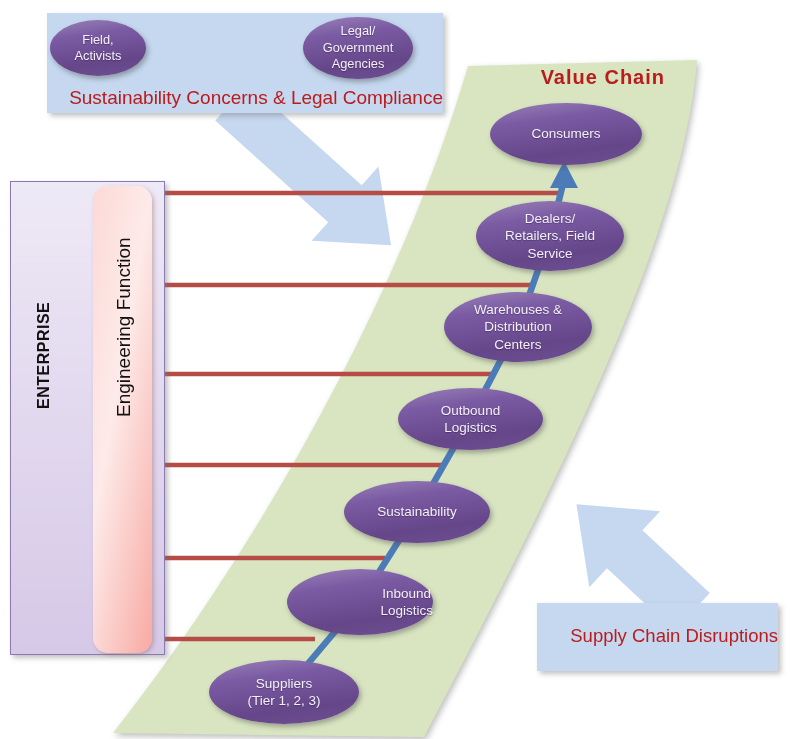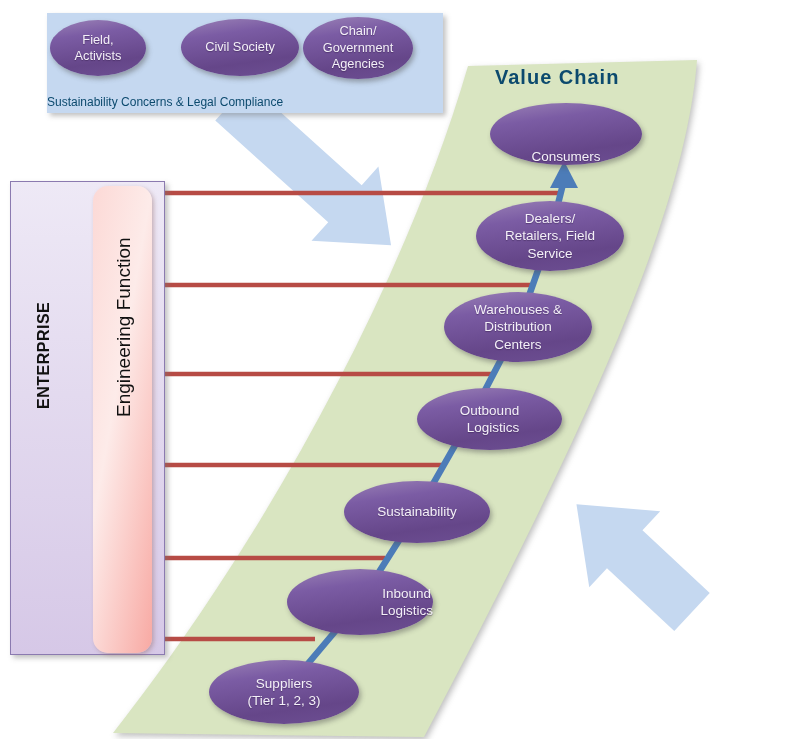--- a/index.html
+++ b/index.html
@@ -17,23 +17,23 @@
     color:#f4f0f8;
   }
   .ellipse .lbl{white-space:pre-line;line-height:1.28;text-shadow:0 1px 1px rgba(40,20,60,0.4);}
   .stage .lbl{font-size:13.5px;}
   .stakeholder .lbl{font-size:12.8px;}
   .panel{
     position:absolute;z-index:2;background:#c5d8f0;
     box-shadow:3px 3px 5px rgba(120,120,120,0.45);
   }
   .caption{
-    position:absolute;color:#0c4a6e;text-align:left;z-index:4;
+    position:absolute;color:#b91c1c;text-align:right;z-index:4;
   }
-  #sustain-caption{left:0;right:0;bottom:4px;font-size:12px;}
+  #sustain-caption{left:0;right:0;bottom:4px;font-size:19px;}
   #vc-title{left:495px;top:66px;width:170px;font-size:20px;font-weight:600;letter-spacing:1px;}
   #disrupt-caption{left:0;right:0;top:22px;font-size:18.5px;}
   #enterprise-box{
     position:absolute;z-index:2;left:10px;top:181px;width:155px;height:474px;
     background:linear-gradient(180deg,#eee9f6 0%,#e3daef 45%,#d6c8e7 100%);
     border:1.5px solid #8b7ab0;
     box-shadow:3px 3px 5px rgba(120,120,120,0.45);
     box-sizing:border-box;
   }
   #engineering-box{
@@ -80,25 +80,22 @@
 
     <polyline points="284,692 360,602 417,512 470,419 518,327 550,236 564,180" fill="none" stroke="#4c7cb8" stroke-width="6.5" stroke-linejoin="round"></polyline>
     <polygon points="564,161 578,188 550,188" fill="#4c7cb8"></polygon>
   </svg>
 
   <div class="panel" id="sustain-panel" style="left:47px;top:13px;width:396px;height:100px;">
     <div class="ellipse stakeholder" style="left:3px;top:7px;width:96px;height:56px;">
       <span class="lbl">Field,
 Activists</span>
     </div>
-    <div class="ellipse stakeholder" style="left:134px;top:6px;width:118px;height:57px;">
-      <span class="lbl">Civil Society</span>
-    </div>
     <div class="ellipse stakeholder" style="left:256px;top:4px;width:110px;height:62px;">
-      <span class="lbl">Chain/
+      <span class="lbl">Legal/
 Government
 Agencies</span>
     </div>
     <div class="caption" id="sustain-caption">Sustainability Concerns &amp; Legal Compliance</div>
   </div>
 
   <div class="caption" id="vc-title">Value Chain</div>
 
   <div id="enterprise-box"></div>
   <div class="vwrap" id="enterprise-label-wrap">
@@ -113,32 +110,35 @@
     <span class="lbl">Suppliers
 (Tier 1, 2, 3)</span>
   </div>
   <div class="ellipse stage" style="left:287px;top:569px;width:146px;height:66px;justify-content:flex-end;">
     <span class="lbl">Inbound
 Logistics</span>
   </div>
   <div class="ellipse stage" style="left:344px;top:481px;width:146px;height:62px;">
     <span class="lbl">Sustainability</span>
   </div>
-  <div class="ellipse stage" style="left:417px;top:388px;width:145px;height:62px;text-align:right;">
+  <div class="ellipse stage" style="left:398px;top:388px;width:145px;height:62px;">
     <span class="lbl">Outbound
 Logistics</span>
   </div>
   <div class="ellipse stage" style="left:476px;top:201px;width:148px;height:70px;">
     <span class="lbl">Dealers/
 Retailers, Field
 Service</span>
   </div>
   <div class="ellipse stage" style="left:444px;top:292px;width:148px;height:70px;">
     <span class="lbl">Warehouses &amp;
 Distribution
 Centers</span>
   </div>
-  <div class="ellipse stage" style="left:490px;top:103px;width:152px;height:62px;align-items:flex-end;">
+  <div class="ellipse stage" style="left:490px;top:103px;width:152px;height:62px;">
     <span class="lbl">Consumers</span>
   </div>
 
+  <div class="panel" id="disrupt-panel" style="left:537px;top:603px;width:241px;height:68px;">
+    <div class="caption" id="disrupt-caption">Supply Chain Disruptions</div>
+  </div>
 
 </div>
 
 </body></html>

